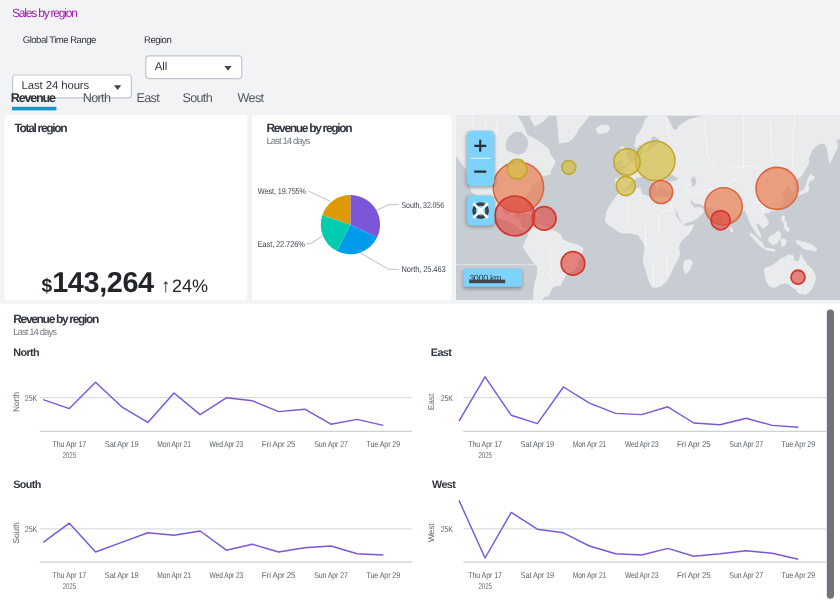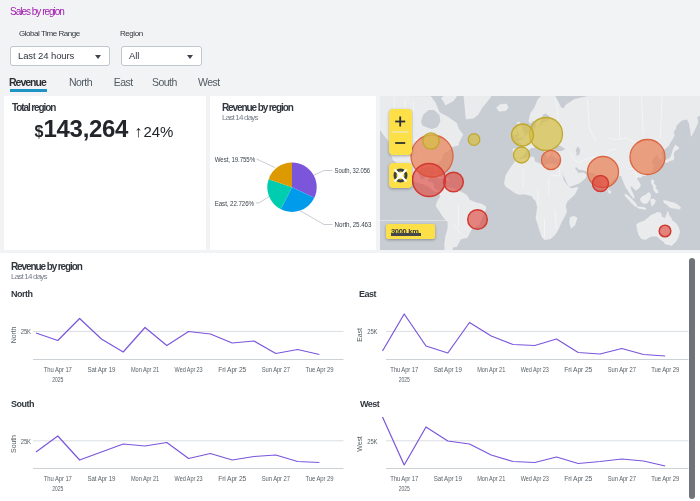--- a/index.html
+++ b/index.html
@@ -10,34 +10,34 @@
 .dd { position:absolute; top:46px; height:20px; background:#fff; border:1px solid #bfc7d0; border-radius:3px;
   font-size:9.5px; color:#31373e; line-height:18px; padding-left:7px; letter-spacing:-0.1px; }
 .caret { position:absolute; right:8px; top:8px; width:0; height:0; border-left:3.5px solid transparent;
   border-right:3.5px solid transparent; border-top:4.5px solid #3c444d; }
 .tabs { position:absolute; left:0; top:76px; width:300px; height:17px; font-size:10.5px; }
 .card { position:absolute; background:#fff; top:96px; height:154px; }
 .ptitle { position:absolute; font-size:10px; font-weight:bold; color:#31373e; letter-spacing:-1.1px; line-height:1; }
 .psub { position:absolute; font-size:8px; color:#767e87; letter-spacing:-0.8px; line-height:1; }
 .bottom { position:absolute; left:0; top:253px; width:700px; height:248px; background:#fff; }
 .axl { font-size:7px; fill:#5a6268; letter-spacing:-0.1px; }
-.bigwrap { position:absolute; left:-1px; top:19px; width:202px; height:135px; display:flex; align-items:flex-start; justify-content:center; }
+.bigwrap { position:absolute; left:-1px; top:19px; width:202px; height:135px; display:flex; align-items:flex-end; justify-content:center; }
 .big { color:#22262a; white-space:nowrap; }
 .big .cur { font-size:16px; font-weight:bold; }
 .big .num { font-size:24px; font-weight:bold; letter-spacing:-0.3px; }
 .big .trend { font-size:15px; margin-left:6px; letter-spacing:0px; }
-.mapbtn { position:absolute; background:#fde047; border-radius:4px; box-shadow:0 1px 3px rgba(0,0,0,.3);font-weight:bold; }
+.mapbtn { position:absolute; background:#7dd3fc; border-radius:4px; box-shadow:0 1px 3px rgba(0,0,0,.3); }
 .scroll { position:absolute; left:689px; top:258px; width:6.3px; height:241px; background:#707379; border-radius:3px; }
 </style></head>
 <body>
 <div class="hdr">
   <div class="title">Sales by region</div>
   <div class="lbl" style="left:19px;">Global Time Range</div>
   <div class="lbl" style="left:120px;">Region</div>
-  <div class="dd" style="left:10px; width:100px;">Last 24 hours<span class="caret"></span></div>
+  <div class="dd" style="left:10px; width:100px;margin-top:16px;">Last 24 hours<span class="caret"></span></div>
   <div class="dd" style="left:121px; width:81px;">All<span class="caret"></span></div>
   <div class="tabs">
       <span style="position:absolute; left:9px; top:0; font-weight:bold; letter-spacing:-1.0px; color:#2b3033;">Revenue</span>
       <span style="position:absolute; left:69px; top:0; font-weight:normal; letter-spacing:-0.55px; color:#525a62;">North</span>
       <span style="position:absolute; left:113.7px; top:0; font-weight:normal; letter-spacing:-0.55px; color:#525a62;">East</span>
       <span style="position:absolute; left:152px; top:0; font-weight:normal; letter-spacing:-0.55px; color:#525a62;">South</span>
       <span style="position:absolute; left:198px; top:0; font-weight:normal; letter-spacing:-0.55px; color:#525a62;">West</span>
       <div style="position:absolute; left:10.3px; top:13px; width:37px; height:3px; background:#1e93c6;"></div>
     </div>
 </div>

